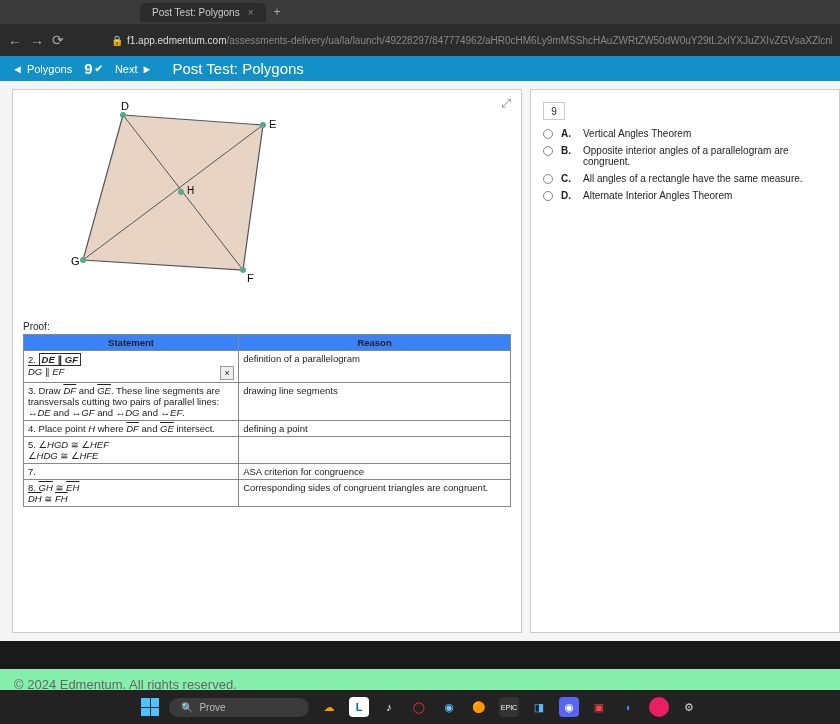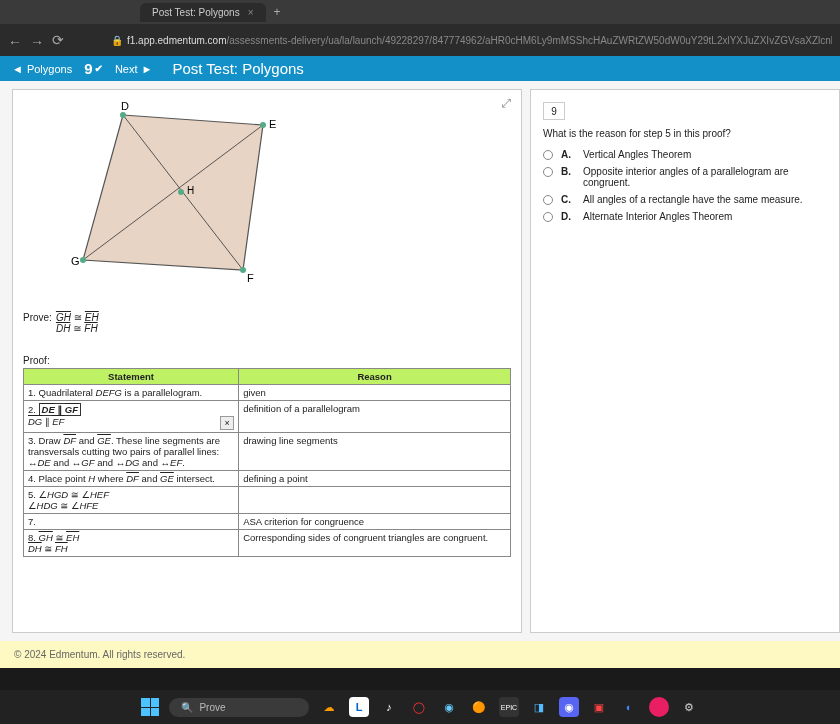--- a/index.html
+++ b/index.html
@@ -153,45 +153,46 @@
     font-size: 9.5px;
     margin-top: 2px;
   }
   table.proof th, table.proof td {
     border: 1px solid #888;
     padding: 2px 4px;
     text-align: left;
     vertical-align: top;
   }
   table.proof th {
-    background: #bef264;
+    background: #3b82f6;
     font-weight: bold;
     text-align: center;
   }
   .boxed {
     border: 1px solid #333;
     padding: 0 2px;
     display: inline-block;
     font-weight: bold;
   }
   .x-btn {
     border: 1px solid #999;
     background: #eee;
     width: 14px; height: 14px;
     display: inline-flex;
     align-items: center;
     justify-content: center;
     font-size: 9px;
     float: right;
   }
   .footer {
-    font-size: 10px;
+    font-size: 13px;
     color: #666;
     padding: 8px 14px;
-    background: #fef9c3;
+    background: #86efac;
+    margin-top: 28px;
   }
   .taskbar {
     position: absolute;
     bottom: 0; left: 0; right: 0;
     height: 34px;
     background: #222;
     display: flex;
     align-items: center;
     justify-content: center;
     gap: 10px;
@@ -276,46 +277,32 @@
         <circle cx="20" cy="160" r="3" fill="#5a8"></circle>
         <circle cx="118" cy="92" r="3" fill="#5a8"></circle>
         <text x="58" y="10" font-size="11">D</text>
         <text x="206" y="28" font-size="11">E</text>
         <text x="184" y="182" font-size="11">F</text>
         <text x="8" y="165" font-size="11">G</text>
         <text x="124" y="94" font-size="10">H</text>
       </svg>
     </div>
 
-    <div class="prove">
-      <div class="line">
-        <span>Prove:</span>
-        <span><span class="ov">GH</span> <span>≅</span> <span class="ov">EH</span></span>
-      </div>
-      <div class="line">
-        <span style="visibility:hidden">Prove:</span>
-        <span><span class="ov">DH</span> <span>≅</span> <span class="ov">FH</span></span>
-      </div>
-    </div>
 
     <div class="proof-label">Proof:</div>
 
     <table class="proof">
       <thead>
         <tr>
           <th>Statement</th>
           <th>Reason</th>
         </tr>
       </thead>
       <tbody id="proof-body">
           <tr>
-            <td>1. Quadrilateral <i>DEFG</i> is a parallelogram.</td>
-            <td>given</td>
-          </tr>
-          <tr>
             <td>2. <span class="boxed"><span class="ov">DE</span> ∥ <span class="ov">GF</span></span><br><span class="ov">DG</span> ∥ <span class="ov">EF</span><span class="x-btn">×</span></td>
             <td>definition of a parallelogram</td>
           </tr>
           <tr>
             <td>3. Draw <span class="ov">DF</span> and <span class="ov">GE</span>. These line segments are<br>transversals cutting two pairs of parallel lines:<br><span class="it">↔DE</span> and <span class="it">↔GF</span> and <span class="it">↔DG</span> and <span class="it">↔EF</span>.</td>
             <td>drawing line segments</td>
           </tr>
           <tr>
             <td>4. Place point <i>H</i> where <span class="ov">DF</span> and <span class="ov">GE</span> intersect.</td>
             <td>defining a point</td>
@@ -331,21 +318,20 @@
           <tr>
             <td>8. <span class="ov">GH</span> ≅ <span class="ov">EH</span><br><span class="ov">DH</span> ≅ <span class="ov">FH</span></td>
             <td>Corresponding sides of congruent triangles are congruent.</td>
           </tr>
         </tbody>
     </table>
   </div>
 
   <div class="right-pane">
     <div class="qnum">9</div>
-    <div class="question-text">What is the reason for step 5 in this proof?</div>
     <div class="options" id="options">
         <div class="option">
           <span class="radio"></span>
           <span class="opt-letter">A.</span>
           <span>Vertical Angles Theorem</span>
         </div>
         <div class="option">
           <span class="radio"></span>
           <span class="opt-letter">B.</span>
           <span>Opposite interior angles of a parallelogram are congruent.</span>

